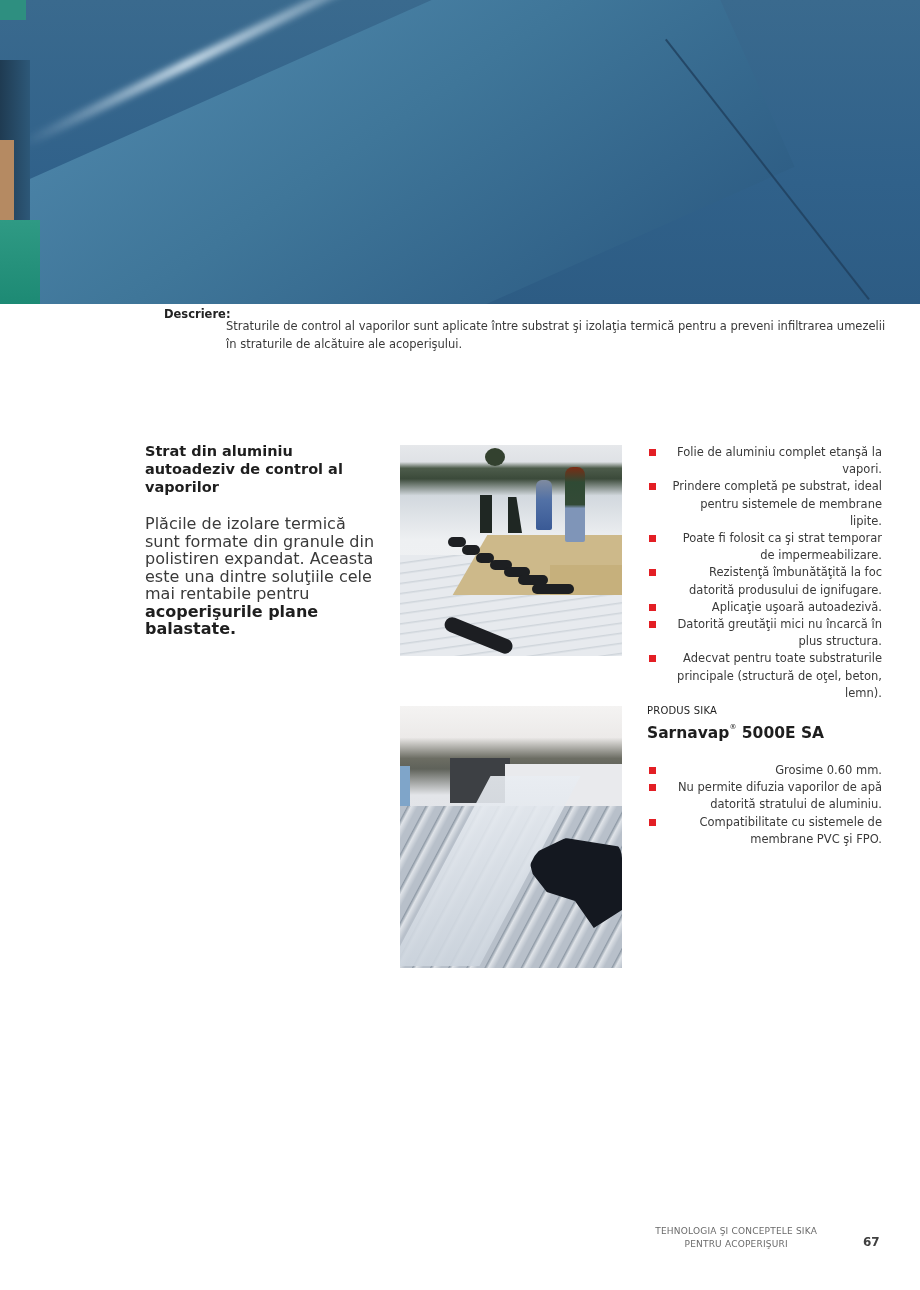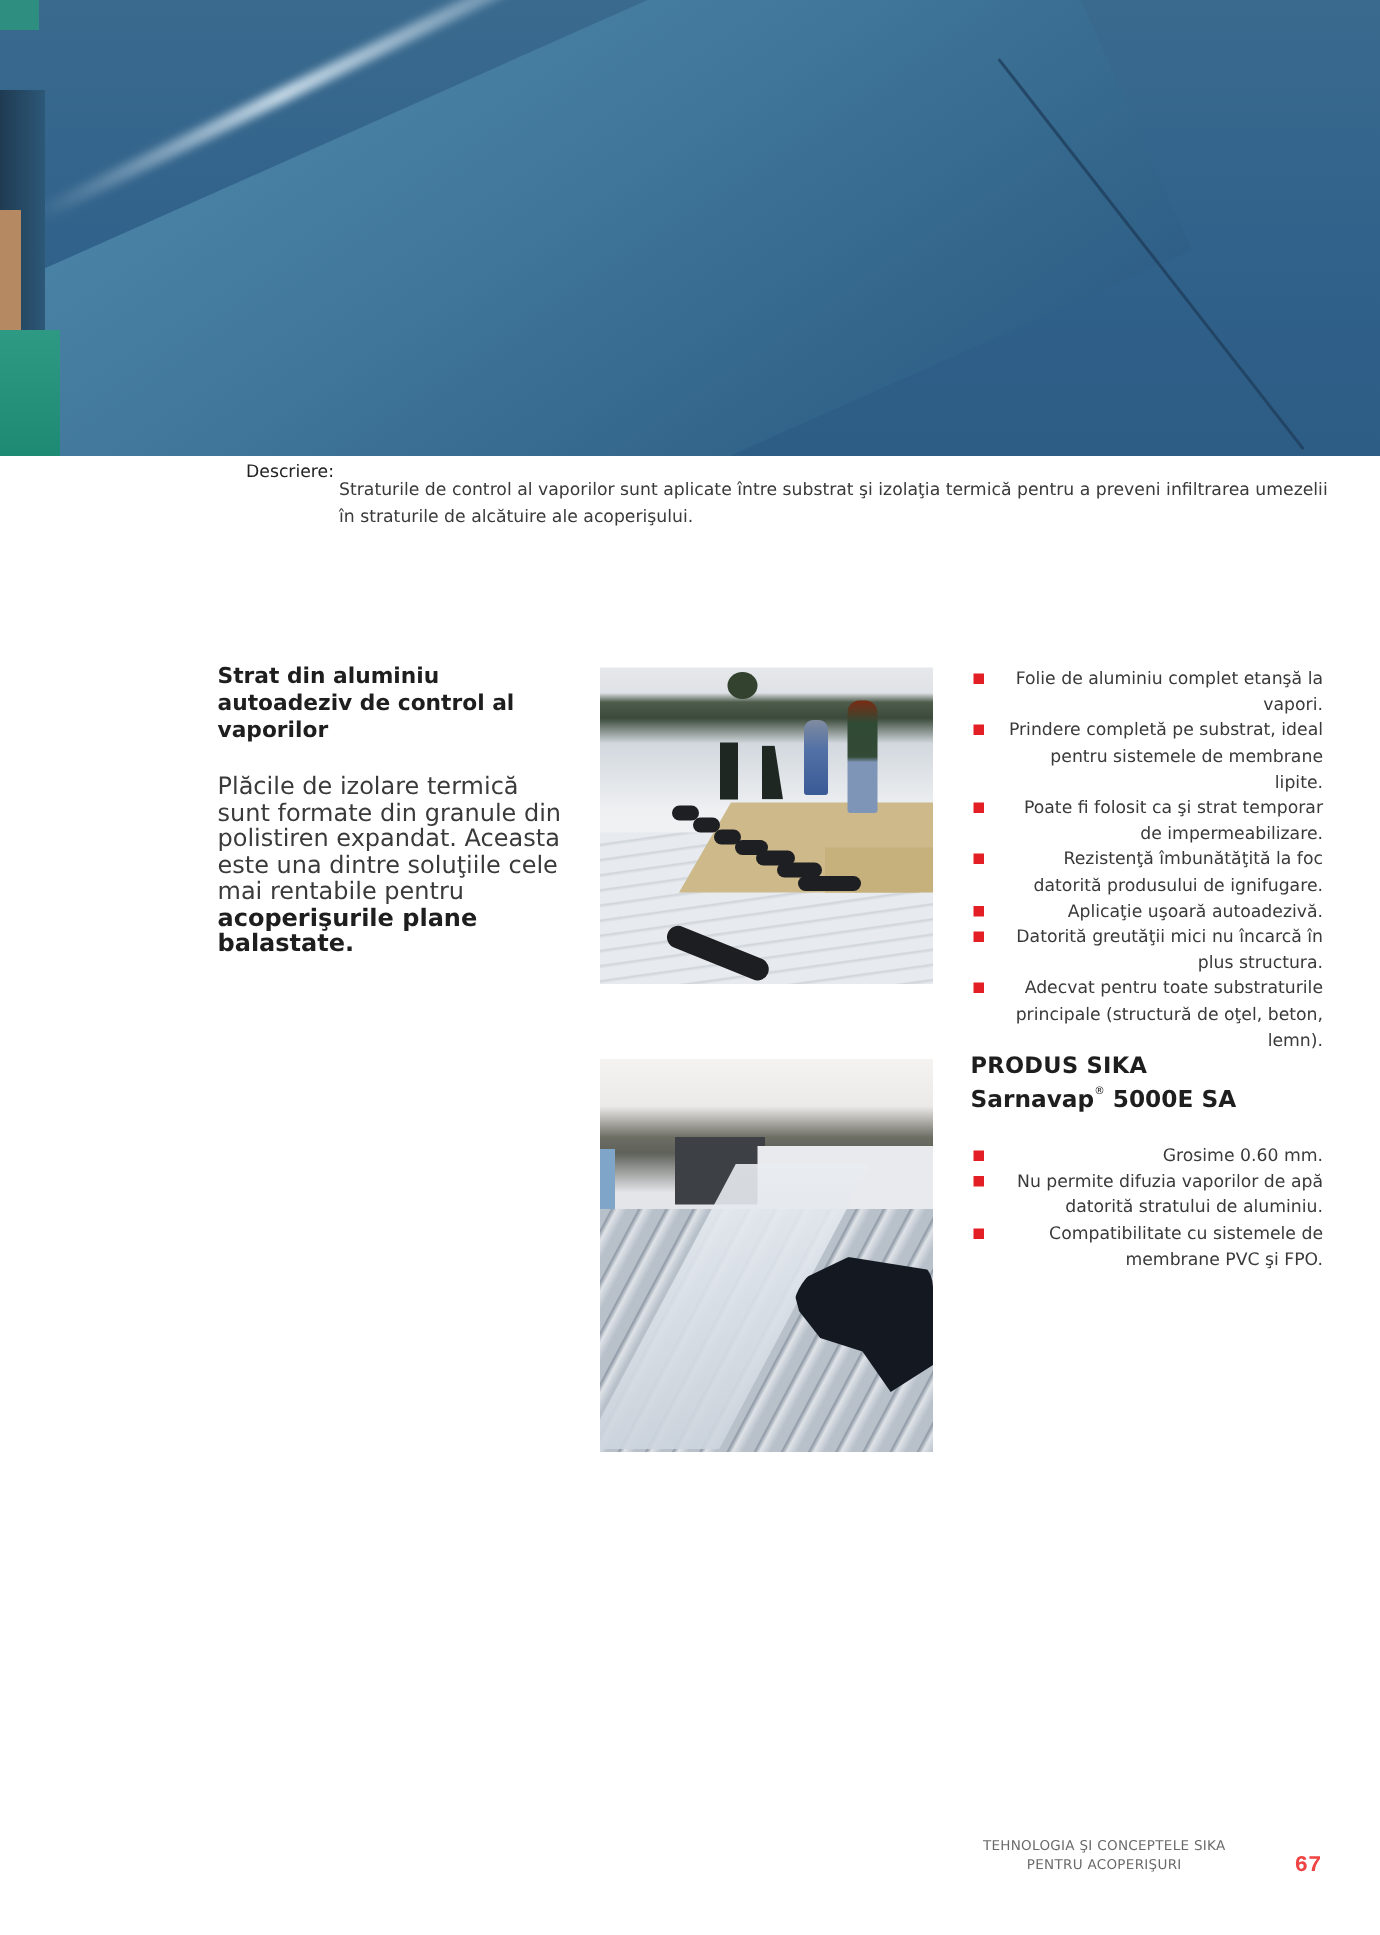--- a/index.html
+++ b/index.html
@@ -43,21 +43,21 @@
   .hero .tan {
     position: absolute; left: 0; top: 140px; width: 14px; height: 80px;
     background: #b58a62;
   }
   .hero .topgreen {
     position: absolute; left: 0; top: 0; width: 26px; height: 20px; background: #2e8f80;
   }
 
   
   .desc { position: absolute; left: 164px; top: 306px; width: 720px; font-size: 11.5px; line-height: 17.5px; }
-  .desc .label { position: absolute; left: 0; top: 0; font-weight: normal; color: #222; }
+  .desc .label { position: absolute; left: 0; top: 0; font-weight: bold; color: #222; }
   .desc .text { position: absolute; left: 62px; top: 0; width: 660px; color: #3a3a3a; margin-top: 12px; }
 
   
   .left-col { position: absolute; left: 145px; top: 442px; width: 230px; }
   .left-col h2 { font-size: 14.5px; font-weight: bold; color: #1e1e1e; line-height: 18px; }
   .left-col p { margin-top: 19px; font-size: 16px; line-height: 17.5px; color: #3a3a3a; }
   .left-col b { color: #1e1e1e; }
 
   
   .photo { position: absolute; overflow: hidden; }
@@ -85,28 +85,28 @@
   .photo2 .worker { position: absolute; left: 128px; top: 132px; width: 94px; height: 90px; background: #141820; border-radius: 40px 20px 8px 8px; clip-path: polygon(0 20%, 40% 0, 100% 10%, 100% 80%, 70% 100%, 50% 70%, 20% 60%, 5% 40%); }
   .photo2 .pole-blue { position: absolute; left: 0; top: 60px; width: 10px; height: 45px; background: #7fa5c9; }
 
   
   .right-col { position: absolute; left: 647px; top: 444px; width: 235px; }
   ul.bullets { list-style: none; }
   ul.bullets li { position: relative; padding-left: 18px; font-size: 11.5px; line-height: 17.2px; color: #3a3a3a; text-align: right; }
   ul.bullets li .sq { position: absolute; left: 2px; top: 5px; width: 7px; height: 7px; background: #e31e24; }
 
   .product { position: absolute; left: 647px; top: 704px; width: 235px; }
-  .product .kicker { font-size: 15px; font-weight: bold; color: #1e1e1e; letter-spacing: .2px; line-height: 13px; }
+  .product .kicker { font-size: 10px; font-weight: normal; color: #1e1e1e; letter-spacing: .2px; line-height: 13px; }
   .product .name { font-size: 15.5px; font-weight: bold; color: #1e1e1e; line-height: 21px; }
   .product .name sup { font-size: 7px; vertical-align: 9px; font-weight: normal; }
   .product ul.bullets { margin-top: 18px; }
 
   
   .footer { position: absolute; right: 103px; top: 1225px; text-align: center; font-size: 9px; line-height: 13px; color: #6a6a6a; letter-spacing: .2px; }
-  .page-num { position: absolute; left: 863px; top: 1235px; font-size: 15px; font-weight: bold; color: #ef4444; font-family: Liberation Mono, monospace; }
+  .page-num { position: absolute; left: 863px; top: 1235px; font-size: 12px; font-weight: bold; color: #404040; }
 </style>
 </head>
 <body>
 
 <div class="hero">
   <div class="floor"></div>
   <div class="topgreen"></div>
   <div class="roll"></div>
   <div class="shine"></div>
   <div class="crease"></div>

